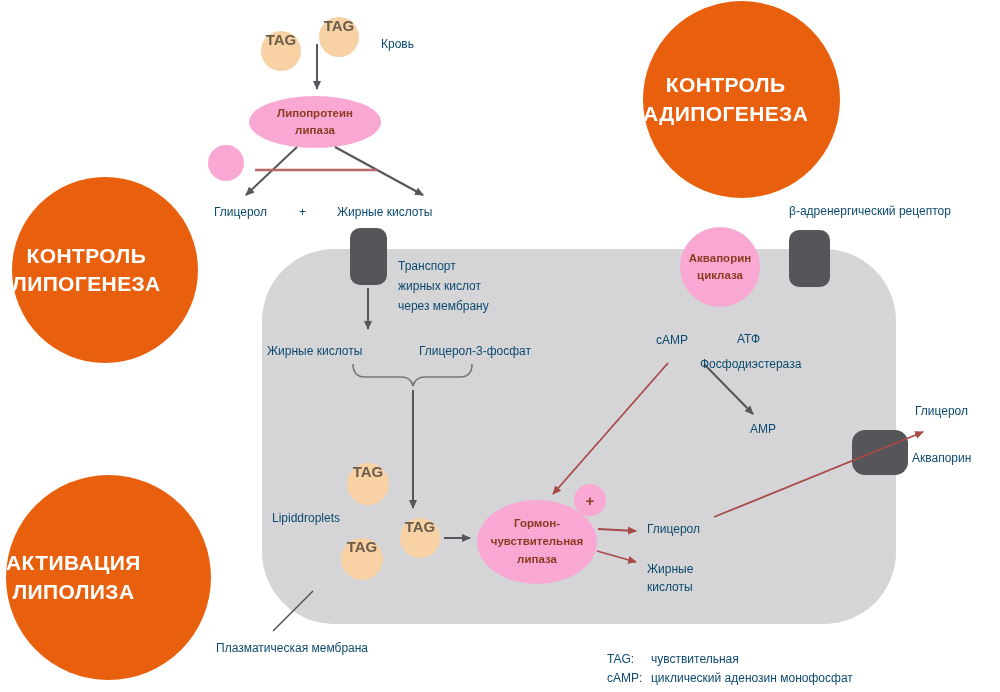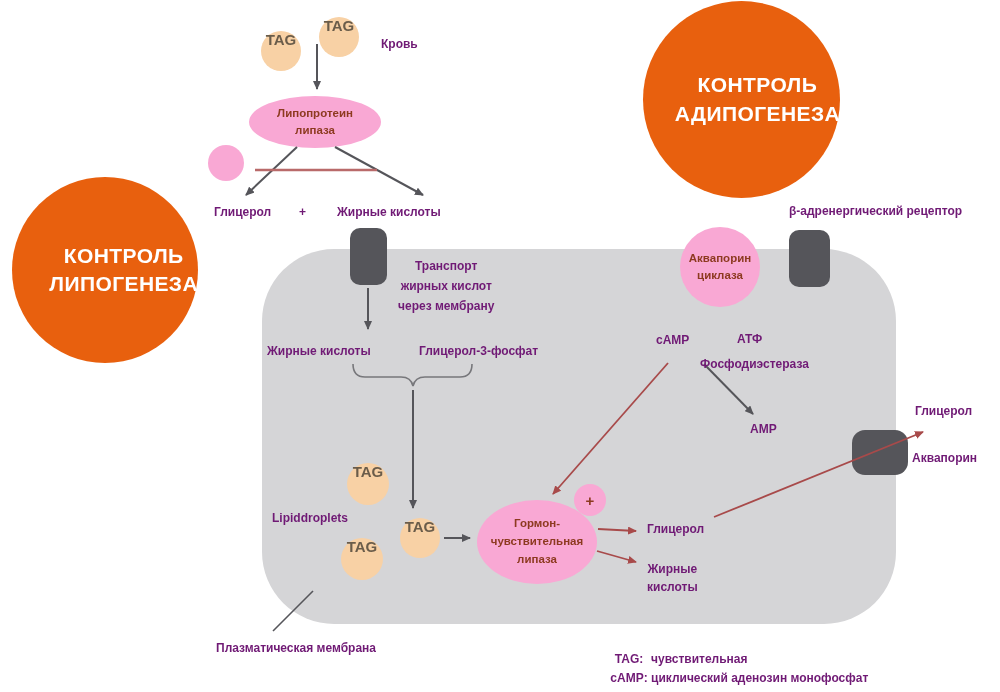--- a/index.html
+++ b/index.html
@@ -2,21 +2,21 @@
 <html><head>
 <meta charset="utf-8">
 <style>
   html,body{margin:0;padding:0;background:#fff;}
   #canvas{position:relative;width:1000px;height:692px;background:#ffffff;overflow:hidden;
           font-family:"Liberation Sans",sans-serif;}
   .abs{position:absolute;}
   
   .cell{left:262px;top:249px;width:634px;height:375px;background:#d5d5d7;border-radius:72px;}
   
-  .badge{display:flex;align-items:center;justify-content:flex-end;text-align:center;
+  .badge{display:flex;align-items:center;justify-content:flex-start;text-align:center;
          background:#e8600e;border-radius:50%;color:#ffffff;font-weight:bold;
          font-size:21px;line-height:1.35;letter-spacing:0.4px;}
   .badge-lipo{left:12px;top:177px;width:186px;height:186px;}
   .badge-adipo{left:643px;top:1px;width:197px;height:197px;}
   .badge-lipolysis{left:6px;top:475px;width:205px;height:205px;}
   
   .amber{background:#f9a8d4;}
   .ellipse{display:flex;flex-direction:column;align-items:center;justify-content:center;
            text-align:center;border-radius:50%;color:#8d3a20;font-weight:bold;font-size:11.5px;line-height:1.5;}
   .lpl{left:249px;top:96px;width:132px;height:52px;}
@@ -32,21 +32,21 @@
   .tag-b2{left:319px;top:17px;width:40px;height:40px;}
   .tag-l1{left:347px;top:463px;width:42px;height:42px;}
   .tag-l2{left:341px;top:538px;width:42px;height:42px;}
   .tag-mid{left:400px;top:518px;width:40px;height:40px;}
   
   .protein{background:#55555a;border-radius:10px;}
   .transporter1{left:350px;top:228px;width:37px;height:57px;}
   .receptor{left:789px;top:230px;width:41px;height:57px;}
   .aquaporin{left:852px;top:430px;width:56px;height:45px;border-radius:13px;}
   
-  .lbl{position:absolute;font-size:12px;font-weight:bold;color:#701a75;white-space:nowrap;text-align:center;}
+  .lbl{position:absolute;font-size:12px;font-weight:normal;color:#0c4a6e;white-space:nowrap;}
   .multiline{line-height:20px;}
   svg.overlay{position:absolute;left:0;top:0;pointer-events:none;}
   .legend-row{display:flex;}
   .legend-key{width:44px;}
 </style>
 </head>
 <body>
 
 <div id="canvas">
 
@@ -55,20 +55,26 @@
   <div class="abs badge badge-lipo">
     <div>
       <div>КОНТРОЛЬ</div>
       <div>ЛИПОГЕНЕЗА</div>
     </div>
   </div>
   <div class="abs badge badge-adipo">
     <div>
       <div>КОНТРОЛЬ</div>
       <div>АДИПОГЕНЕЗА</div>
+    </div>
+  </div>
+  <div class="abs badge badge-lipolysis">
+    <div>
+      <div>АКТИВАЦИЯ</div>
+      <div>ЛИПОЛИЗА</div>
     </div>
   </div>
 
   <div class="abs tag tag-b1">
     <span>TAG</span>
   </div>
   <div class="abs tag tag-b2">
     <span>TAG</span>
   </div>
 

